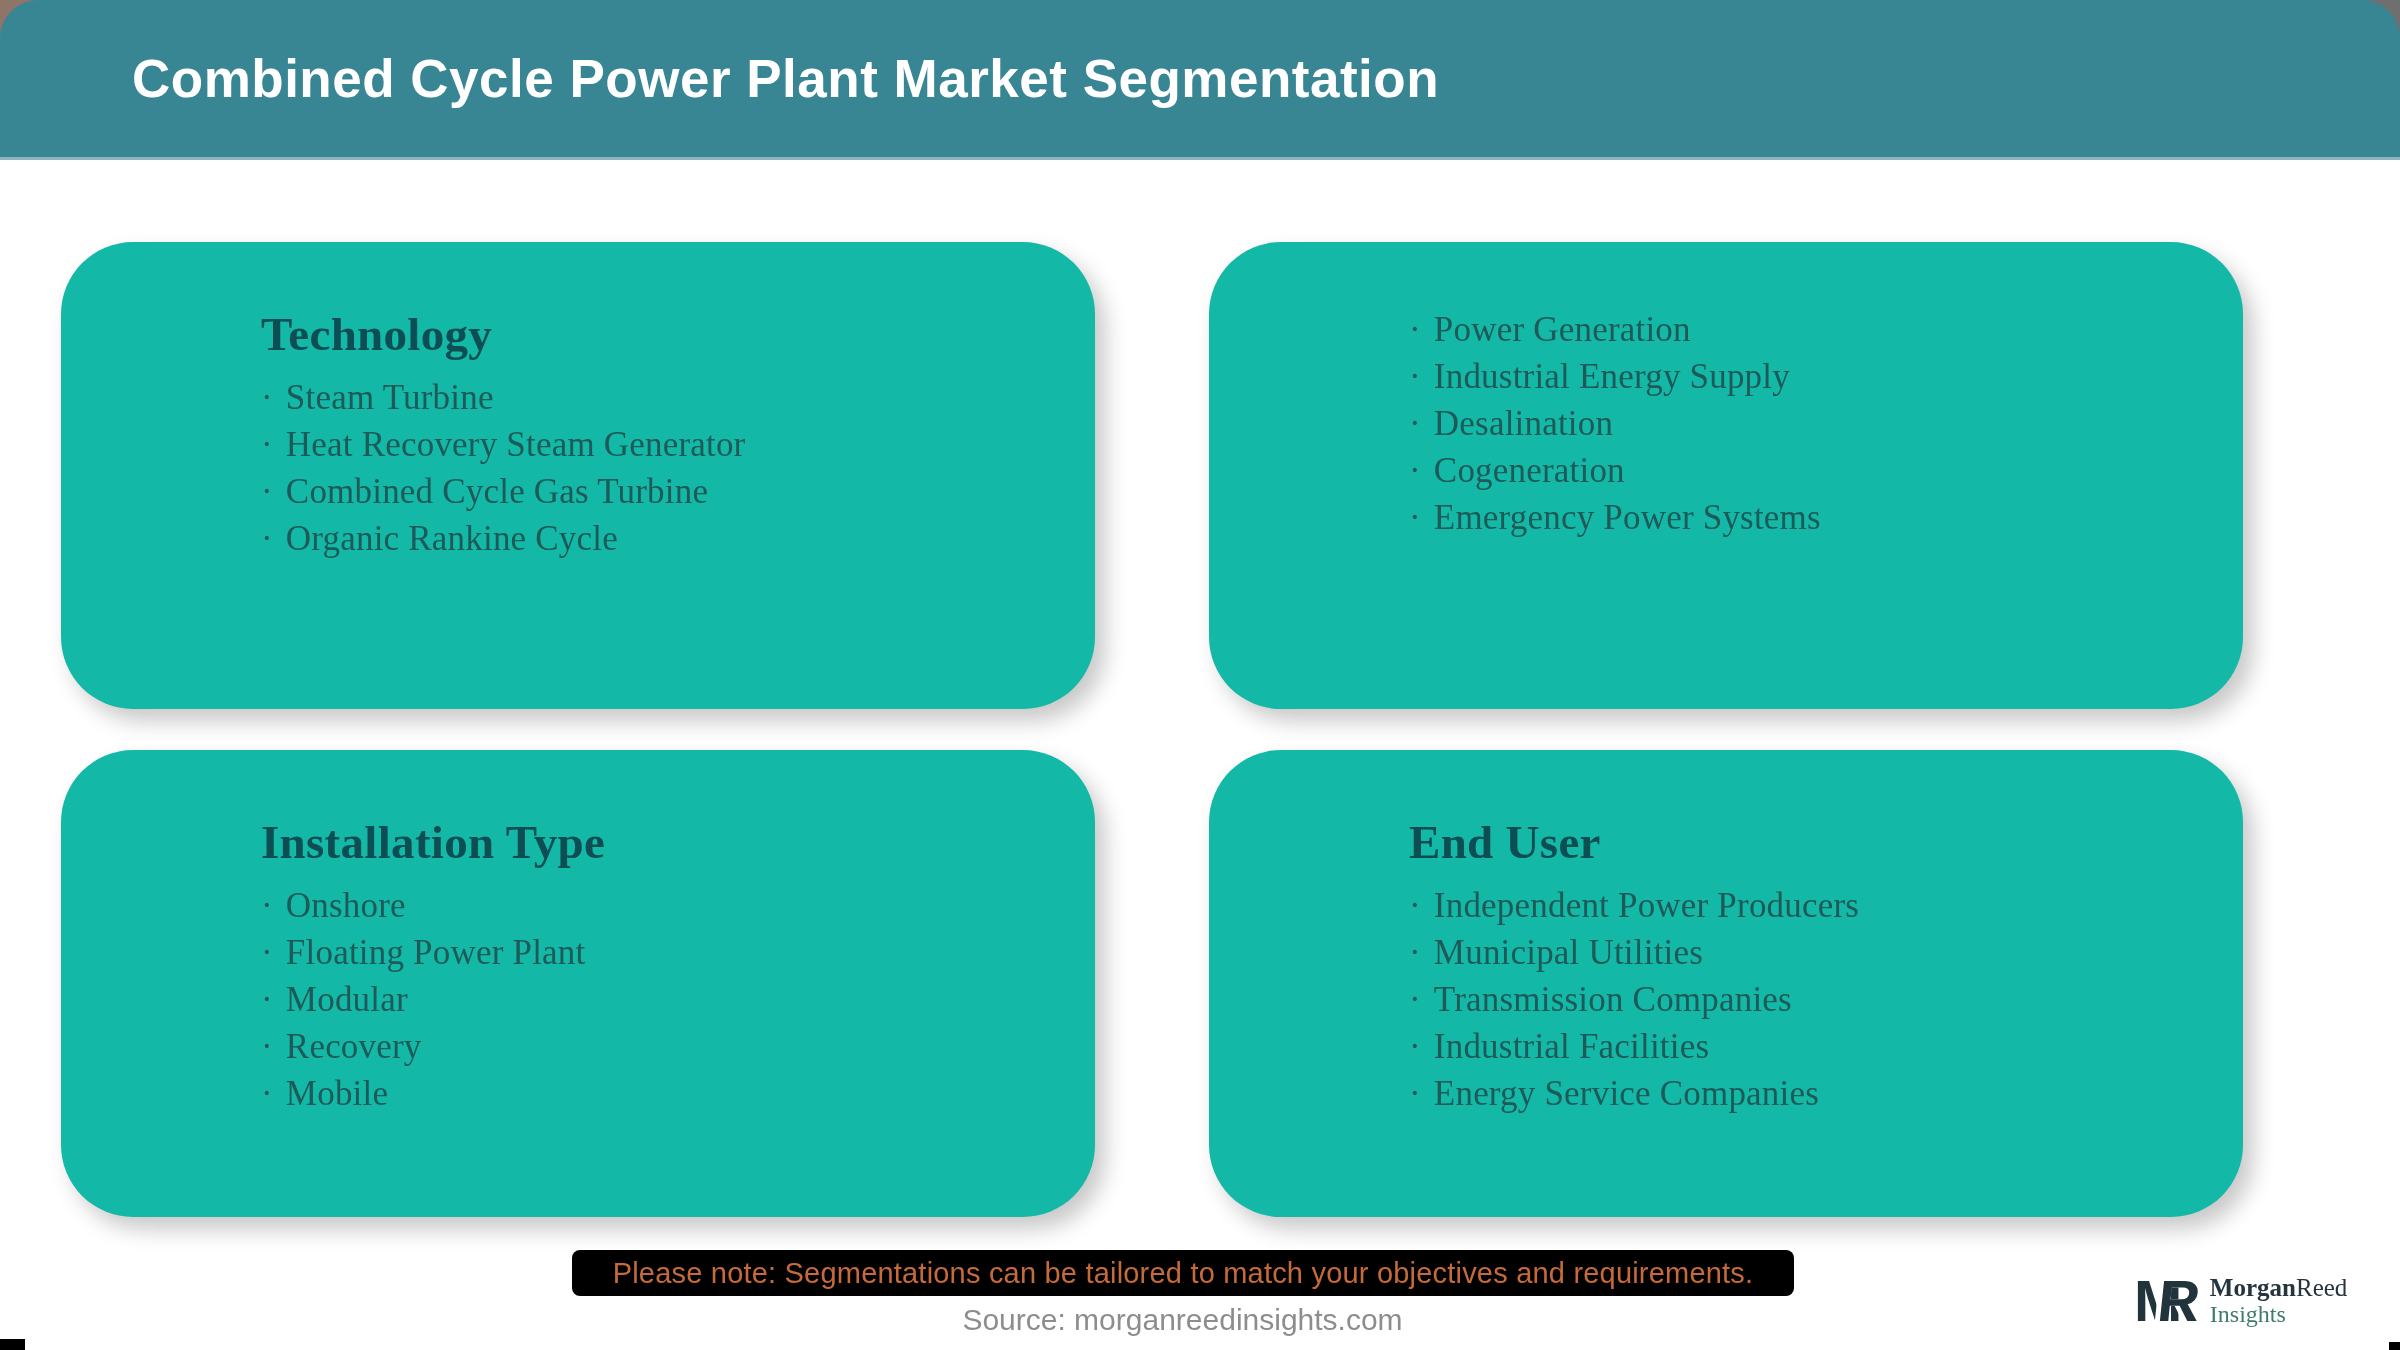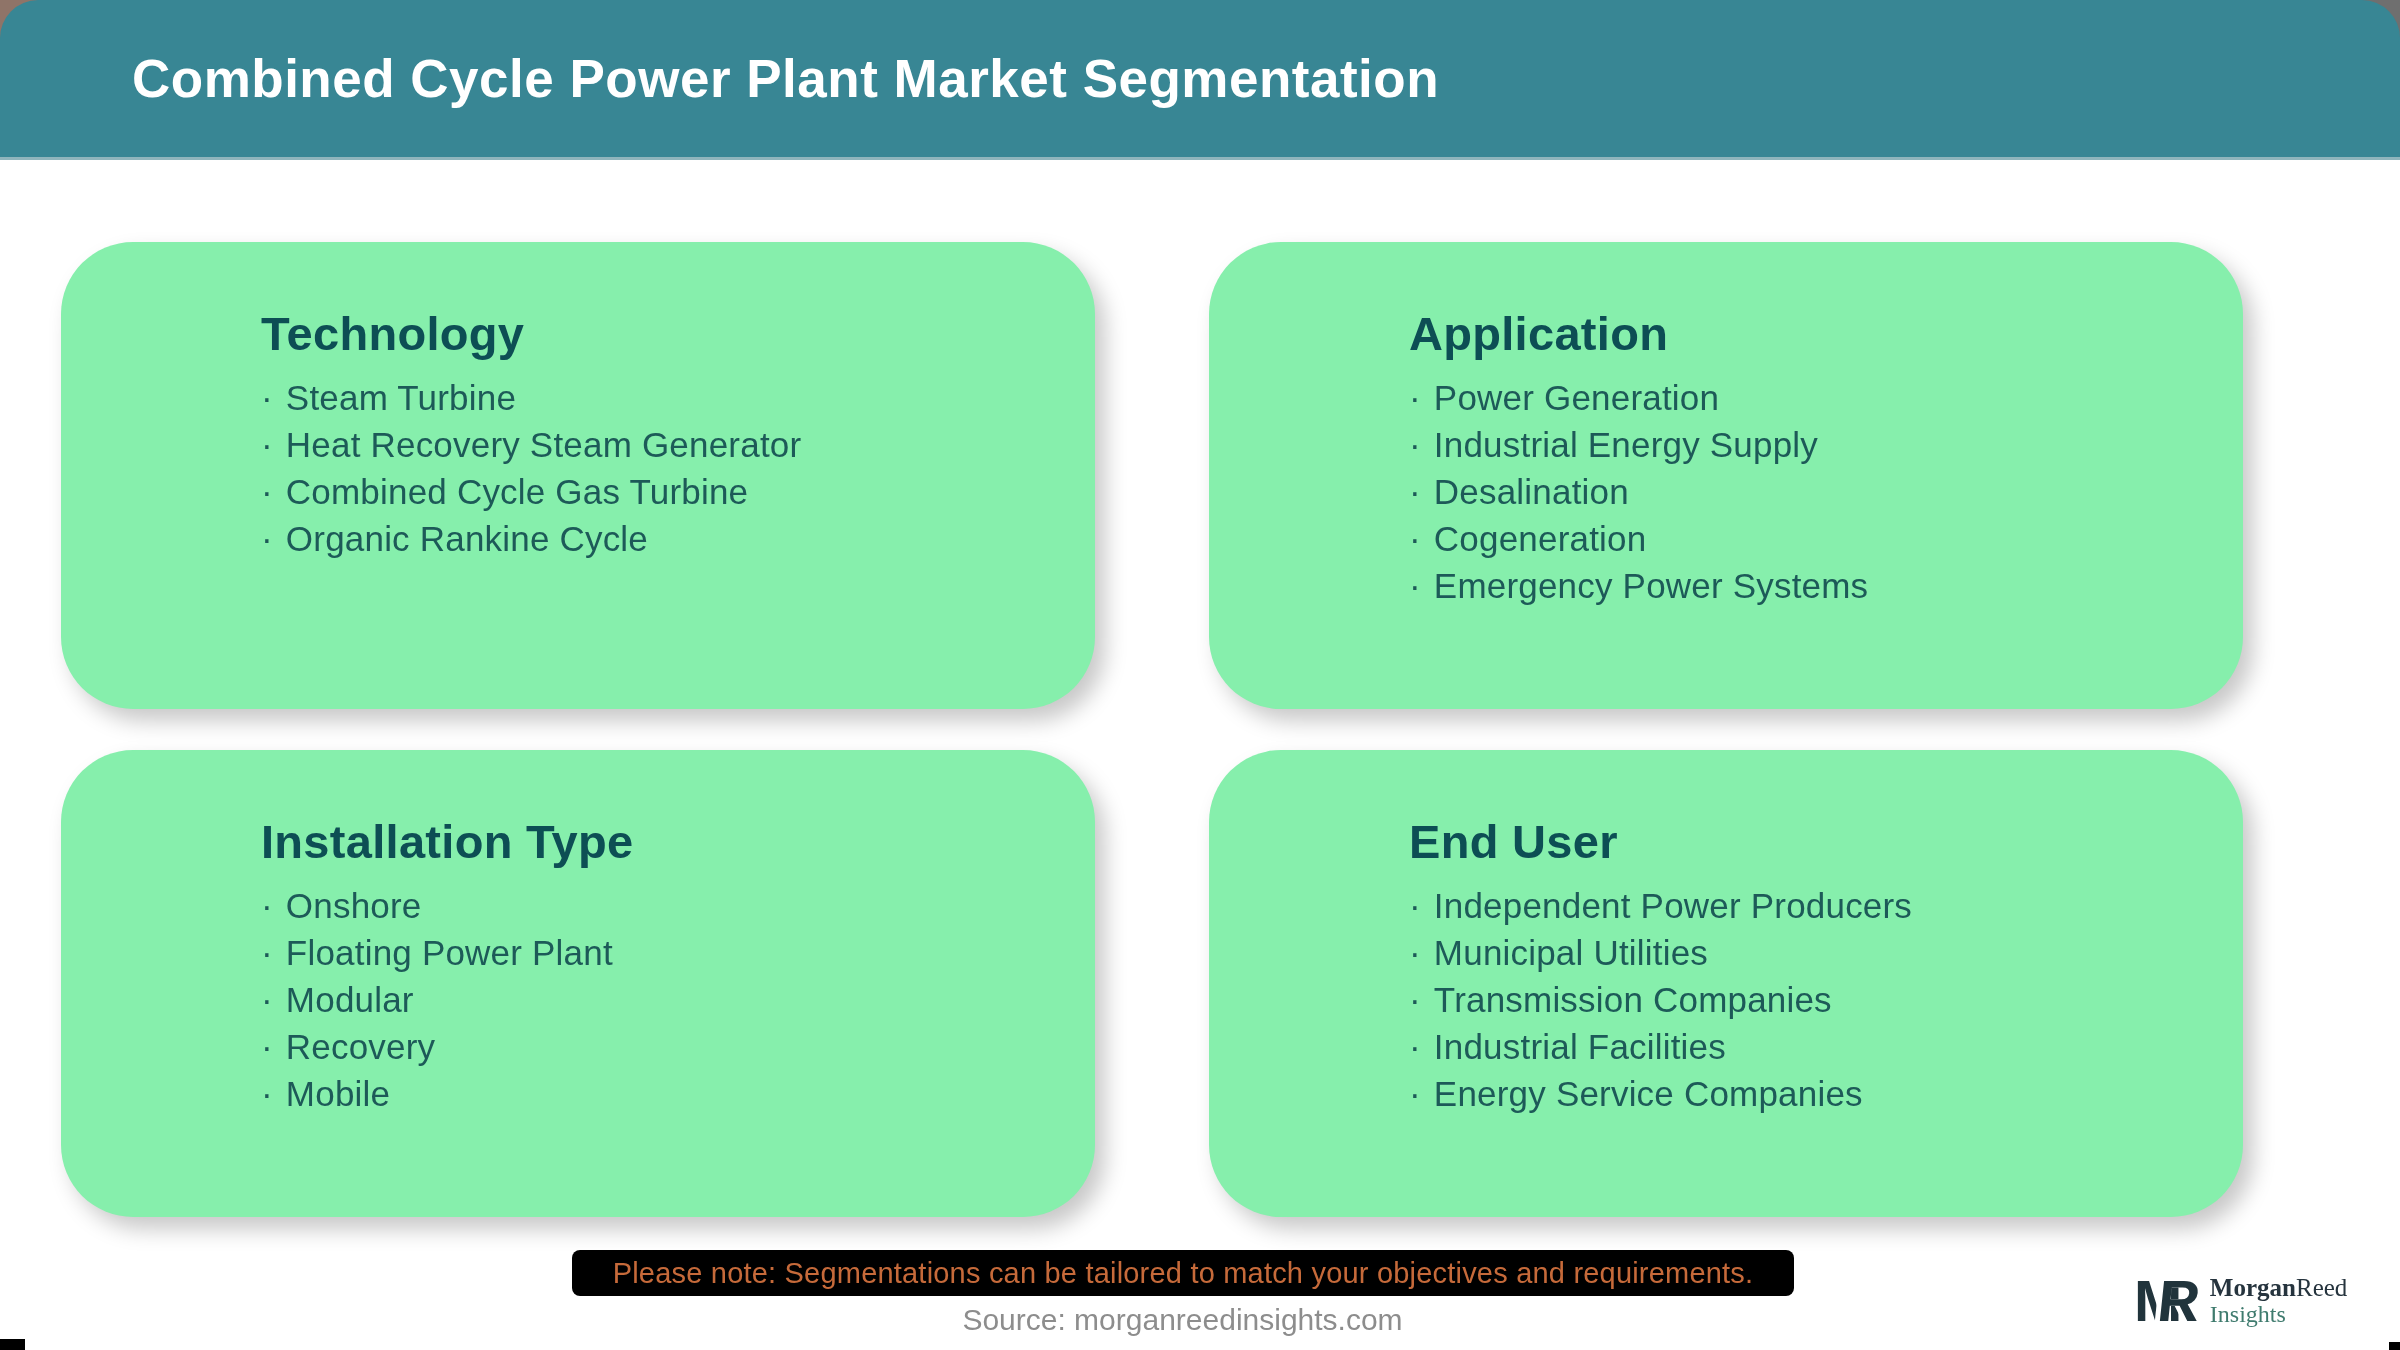--- a/index.html
+++ b/index.html
@@ -33,26 +33,27 @@
     margin: 0;
     color: #ffffff;
     font-size: 53px;
     font-weight: 700;
     letter-spacing: 0.5px;
   }
 
   .card {
     position: absolute;
     width: 1034px; height: 467px;
-    background: #86efac;
+    background: #14b8a6;
     border-radius: 72px;
     box-shadow: 10px 12px 22px rgba(0,0,0,0.22);
     box-sizing: border-box;
     padding: 64px 74px 0 200px;
     z-index: 1;
+    font-family: Liberation Serif, serif;
   }
   .card.tl { left: 61px;   top: 242px; }
   .card.tr { left: 1209px; top: 242px; }
   .card.bl { left: 61px;   top: 750px; }
   .card.br { left: 1209px; top: 750px; }
 
   .card h2 {
     margin: 0 0 12px 0;
     font-size: 47px;
     line-height: 56px;
@@ -154,21 +155,20 @@
     <h2>Technology</h2>
     <div class="items">
         <div class="item"><span class="bullet">·</span><span>Steam Turbine</span></div>
         <div class="item"><span class="bullet">·</span><span>Heat Recovery Steam Generator</span></div>
         <div class="item"><span class="bullet">·</span><span>Combined Cycle Gas Turbine</span></div>
         <div class="item"><span class="bullet">·</span><span>Organic Rankine Cycle</span></div>
       </div>
   </div>
 
   <div class="card tr">
-    <h2>Application</h2>
     <div class="items">
         <div class="item"><span class="bullet">·</span><span>Power Generation</span></div>
         <div class="item"><span class="bullet">·</span><span>Industrial Energy Supply</span></div>
         <div class="item"><span class="bullet">·</span><span>Desalination</span></div>
         <div class="item"><span class="bullet">·</span><span>Cogeneration</span></div>
         <div class="item"><span class="bullet">·</span><span>Emergency Power Systems</span></div>
       </div>
   </div>
 
   <div class="card bl">

